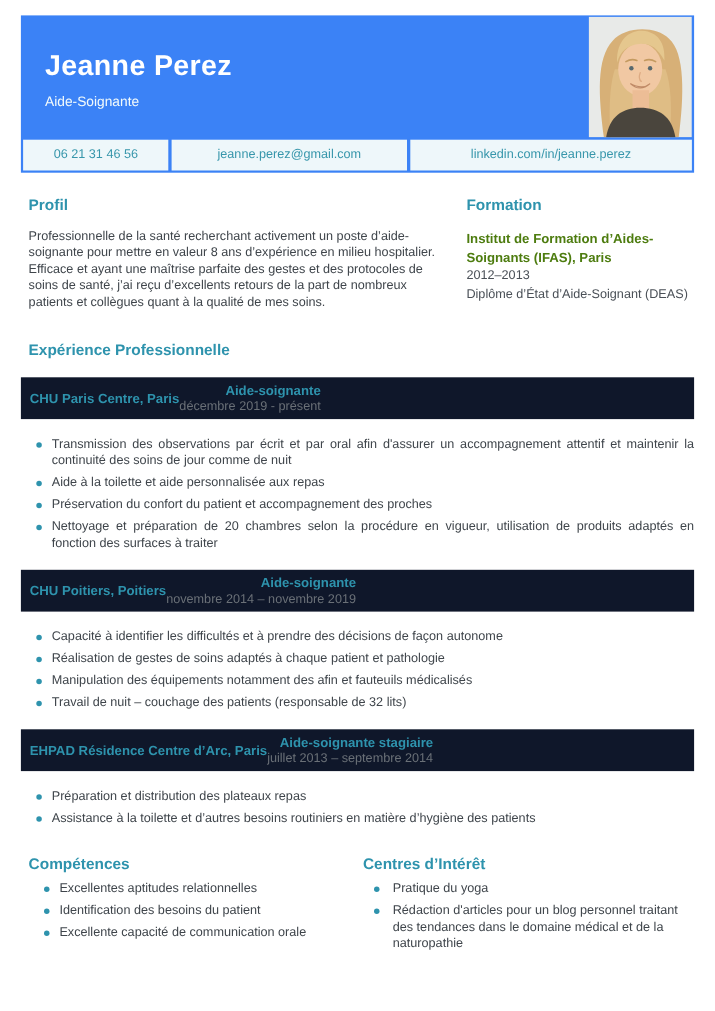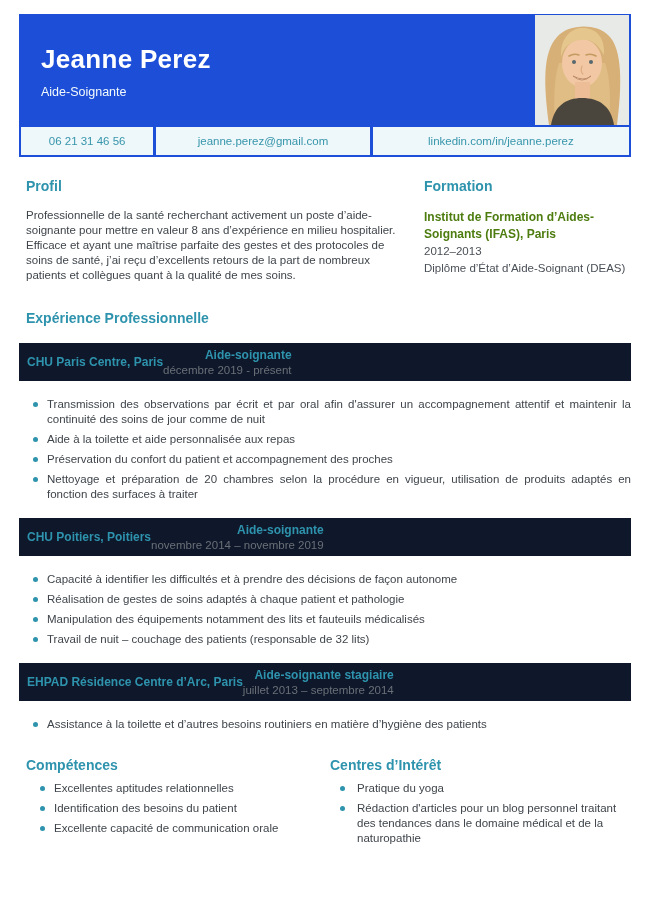--- a/index.html
+++ b/index.html
@@ -4,21 +4,21 @@
 <style>
   * { box-sizing: border-box; }
   body { margin: 0; background: #ffffff; }
   .page {
     width: 650px; height: 919px; background: #ffffff;
     font-family: "Liberation Sans", sans-serif;
     color: #3f454b; padding: 14px 19px 0; position: relative; overflow: hidden;
   }
 
   
-  .header { background: #1d4ed8; padding: 0 2px 2px; position: relative; }
+  .header { background: #3b82f6; padding: 0 2px 2px; position: relative; }
   .header-top { height: 111px; position: relative; }
   .name-block { padding: 30px 0 0 20px; color: #ffffff; }
   .name { font-size: 26px; font-weight: 700; margin: 0; letter-spacing: 0.3px; }
   .job-title { font-size: 12.5px; margin-top: 10px; color: #f2fafb; }
   .photo { position: absolute; top: 1px; right: 0; width: 94px; height: 110px; overflow: hidden; }
   .photo svg { display: block; width: 100%; height: 100%; }
 
   .contact-row { display: flex; gap: 3px; height: 28px; margin-top: 2px; }
   .contact-cell {
     background: #eef7fa; color: #3796ab; font-size: 11.5px;
@@ -139,34 +139,35 @@
         <div class="job-band">
           <div class="company">CHU Poitiers, Poitiers</div>
           <div class="role-block">
             <div class="role">Aide-soignante</div>
             <div class="dates">novembre 2014 – novembre 2019</div>
           </div>
         </div>
         <ul class="bullets">
           <li>Capacité à identifier les difficultés et à prendre des décisions de façon autonome</li>
           <li>Réalisation de gestes de soins adaptés à chaque patient et pathologie</li>
-          <li>Manipulation des équipements notamment des lits et fauteuils médicalisés</li>
+          <li>Manipulation des équipements notamment des afin et fauteuils médicalisés</li>
           <li>Travail de nuit – couchage des patients (responsable de 32 lits)</li>
         </ul>
       </div>
 
       <div class="job">
         <div class="job-band">
           <div class="company">EHPAD Résidence Centre d’Arc, Paris</div>
           <div class="role-block">
             <div class="role">Aide-soignante stagiaire</div>
             <div class="dates">juillet 2013 – septembre 2014</div>
           </div>
         </div>
         <ul class="bullets">
+          <li>Préparation et distribution des plateaux repas</li>
           <li>Assistance à la toilette et d’autres besoins routiniers en matière d’hygiène des patients</li>
         </ul>
       </div>
     </section>
 
     <section class="bottom-cols">
       <div class="indent7">
         <h2 class="section-heading">Compétences</h2>
         <ul class="bullets">
           <li>Excellentes aptitudes relationnelles</li>

